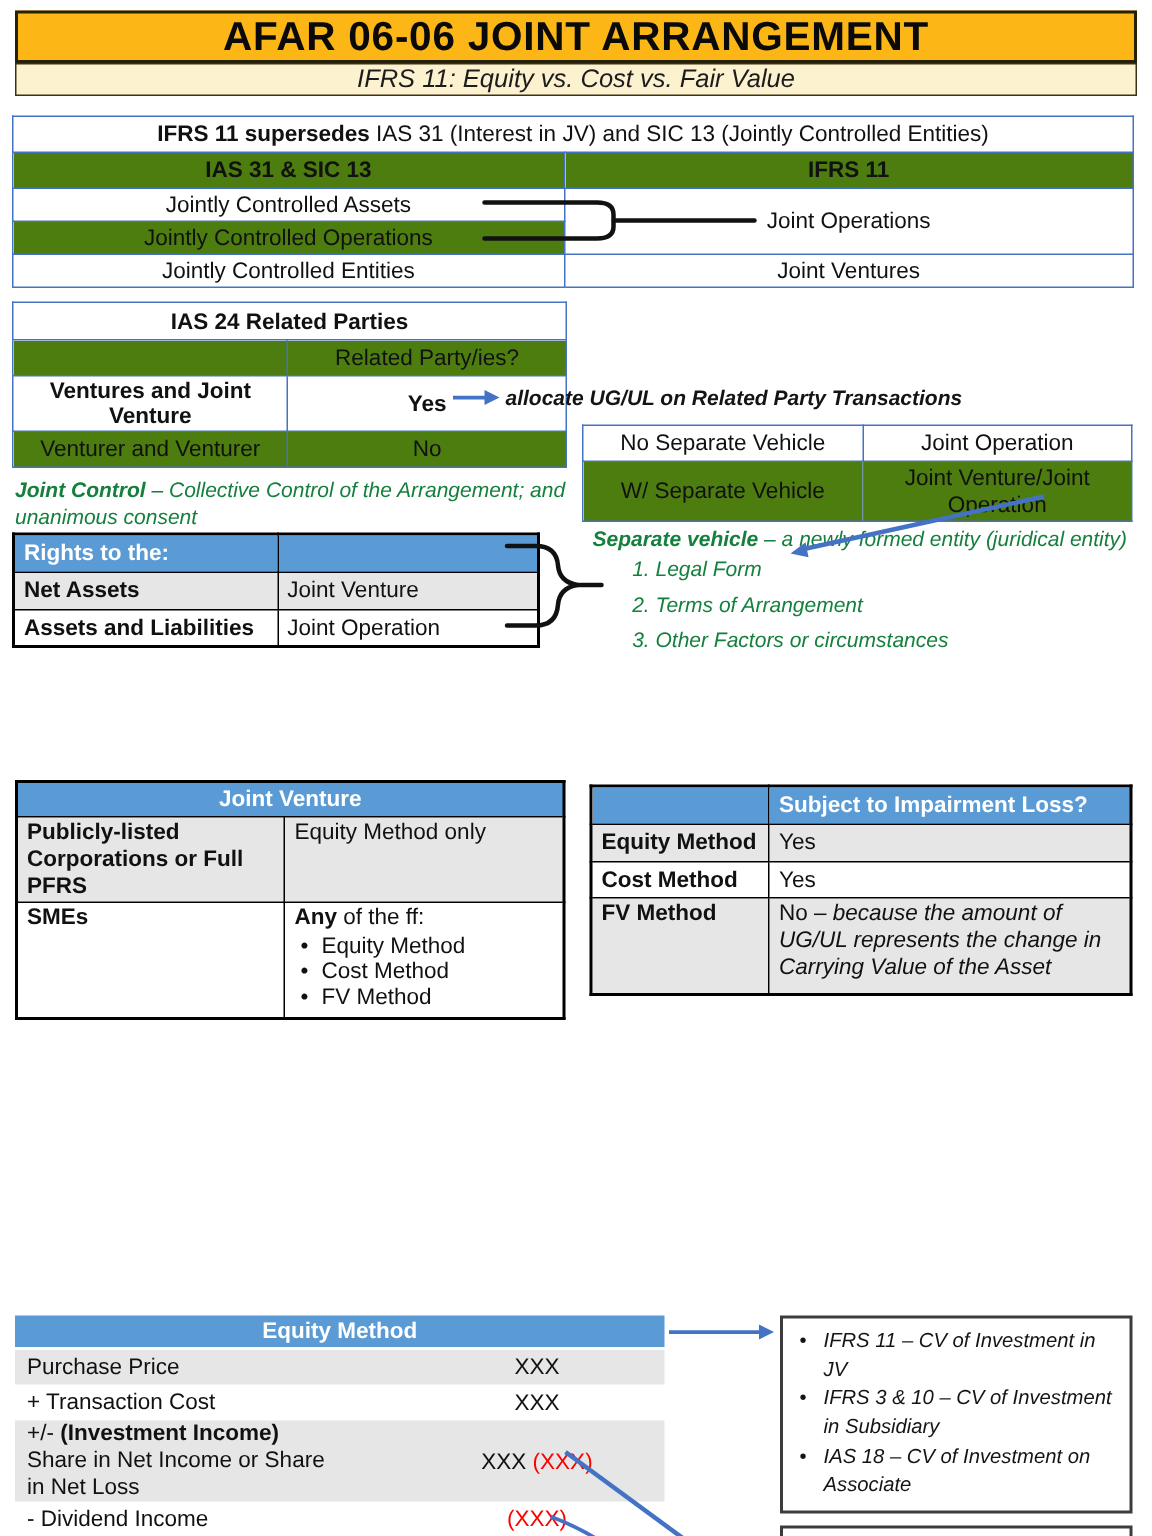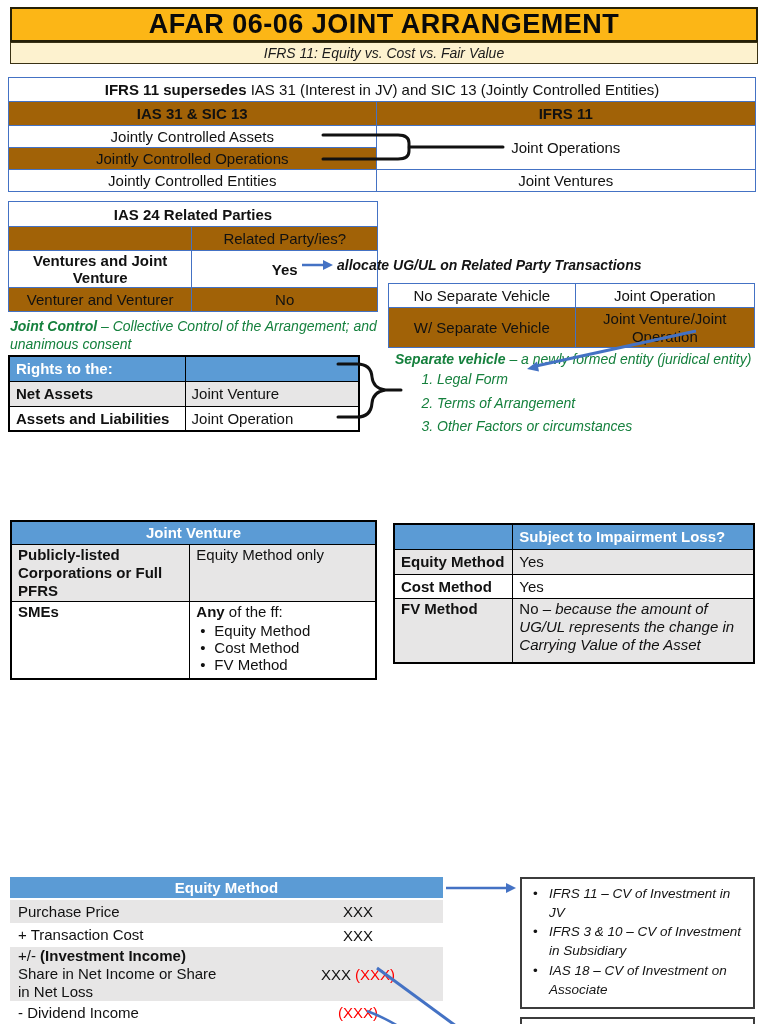--- a/index.html
+++ b/index.html
@@ -5,31 +5,31 @@
   html,body{margin:0;padding:0;}
   body{
     position:relative;width:768px;height:1024px;overflow:hidden;background:#fff;
     font-family:"Liberation Sans","DejaVu Sans",sans-serif;color:#111;
   }
   .abs{position:absolute;}
   
   .title-banner{left:10px;top:7px;width:744px;height:31px;background:#FCB616;border:2px solid #262006;
     display:flex;align-items:center;justify-content:center;font-size:27px;font-weight:bold;color:#0a0a0a;letter-spacing:.5px;}
   .subtitle-bar{left:10px;top:42px;width:746px;height:20px;background:#FDF2CF;border:1px solid #3a3214;
-    display:flex;align-items:center;justify-content:center;font-size:14px;font-style:italic;color:#1c1c1c;}
+    display:flex;align-items:center;justify-content:center;font-size:17px;font-style:italic;color:#1c1c1c;}
   
   table{border-collapse:collapse;table-layout:fixed;font-size:15px;color:#111;}
   td{padding:1px 6px;vertical-align:middle;overflow:hidden;}
   .tbl-blue,.tbl-blue td{border:1px solid #4472C4;}
   .tbl-black{border:2px solid #000;}
   .tbl-black td{border:1px solid #000;}
   .c{text-align:center;}
   .b{font-weight:bold;}
   .i{font-style:italic;}
-  .bg-lblue{background:#a16207;margin-top:17px;}
+  .bg-lblue{background:#4d7c0f;margin-top:17px;}
   .bg-gray{background:#E7E6E6;}
   .bg-blue{background:#5B9BD5;color:#fff;font-weight:bold;}
   .vtop{vertical-align:top;}
   
   .note{font-size:14px;line-height:1.32;color:#15803d;}
   .note-lead{font-weight:bold;font-style:italic;}
   .note-body{font-style:italic;}
   .arrow-note{left:337px;top:257px;width:410px;font-size:14px;font-weight:bold;font-style:italic;color:#141414;}
   ol.sv-list{margin:2px 0 0 0;padding-left:42px;font-style:italic;font-size:14px;}
   ol.sv-list li{margin-bottom:5px;}

